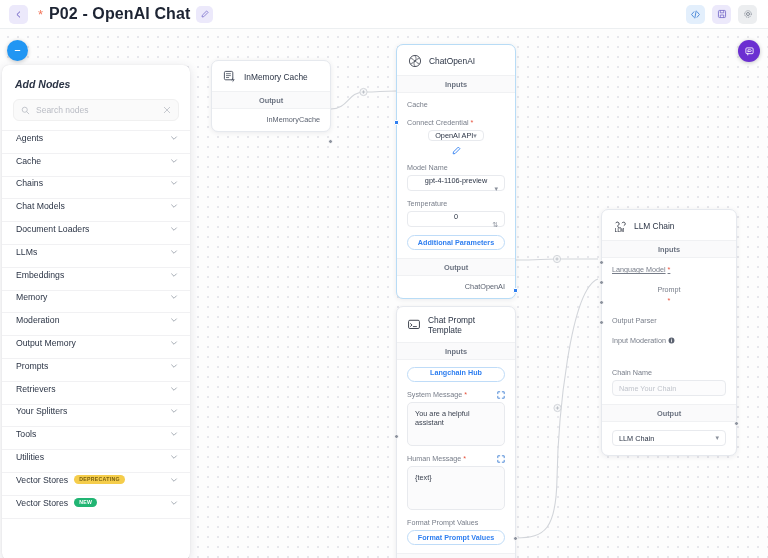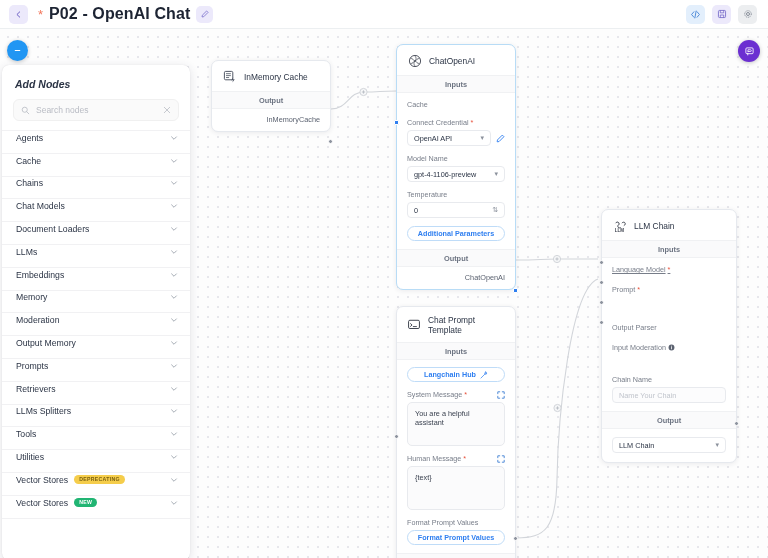--- a/index.html
+++ b/index.html
@@ -119,21 +119,21 @@
   .pencil-blue { color: #2f7ff0; display: flex; }
   .ta {
     border: 1px solid #e8eaee; border-radius: 5px; background: #fbfbfc;
     font-size: 7.3px; color: #3b4250; padding: 6px 7px;
   }
   .btn-out {
     border: 1px solid #bfdcf8; border-radius: 10px; height: 15px;
     display: flex; align-items: center; justify-content: center; gap: 4px;
     color: #2f7ff0; font-size: 7.2px; font-weight: bold; background: #fff;
   }
-  .mb { margin-bottom: 8px; }
+  .mb { margin-bottom: 8px; flex-direction: column; }
   .out-row { padding: 6px 10px 7px 10px; text-align: right; font-size: 7.3px; color: #5b6270; }
 
   
   .handle {
     position: absolute; width: 5px; height: 5px; border-radius: 50%;
     border: 1px solid #fff; z-index: 25;
   }
   .h-blue { background: #2f7ff0; }
   .h-gray { background: #8e949f; }
   .h-sq { border-radius: 1px; width: 5px; height: 5px; }
@@ -341,21 +341,21 @@
           </svg>
         </span>
         <span class="node-name">LLM Chain</span>
       </div>
       <div class="sec-bar">Inputs</div>
       <div class="node-body">
         <div class="fld-label" style="margin-bottom:11px;text-decoration:underline;">
           <span>Language Model</span>
             <span class="req">*</span>
         </div>
-        <div class="fld-label" style="margin-bottom:29px;">
+        <div class="fld-label" style="margin-bottom:11px;flex-direction:column;">
           <span>Prompt</span>
             <span class="req">*</span>
         </div>
         <div class="fld-label" style="margin-bottom:11px;">
           <span>Output Parser</span>
         </div>
         <div class="fld-label" style="margin-bottom:23px;">
           <span>Input Moderation</span>
           <span style="display:flex;">
             <svg width="7" height="7" viewBox="0 0 10 10">
@@ -492,21 +492,21 @@
           </div>
           <div class="acc-row">
             <span class="acc-label">Retrievers</span>
             <span class="chev">
               <svg width="8" height="8" viewBox="0 0 10 10">
                 <path d="M2 3.6 5 6.6 8 3.6" fill="none" stroke="currentColor" stroke-width="1.1" stroke-linecap="round" stroke-linejoin="round"></path>
               </svg>
             </span>
           </div>
           <div class="acc-row">
-            <span class="acc-label">LLMs Splitters</span>
+            <span class="acc-label">Your Splitters</span>
             <span class="chev">
               <svg width="8" height="8" viewBox="0 0 10 10">
                 <path d="M2 3.6 5 6.6 8 3.6" fill="none" stroke="currentColor" stroke-width="1.1" stroke-linecap="round" stroke-linejoin="round"></path>
               </svg>
             </span>
           </div>
           <div class="acc-row">
             <span class="acc-label">Tools</span>
             <span class="chev">
               <svg width="8" height="8" viewBox="0 0 10 10">

